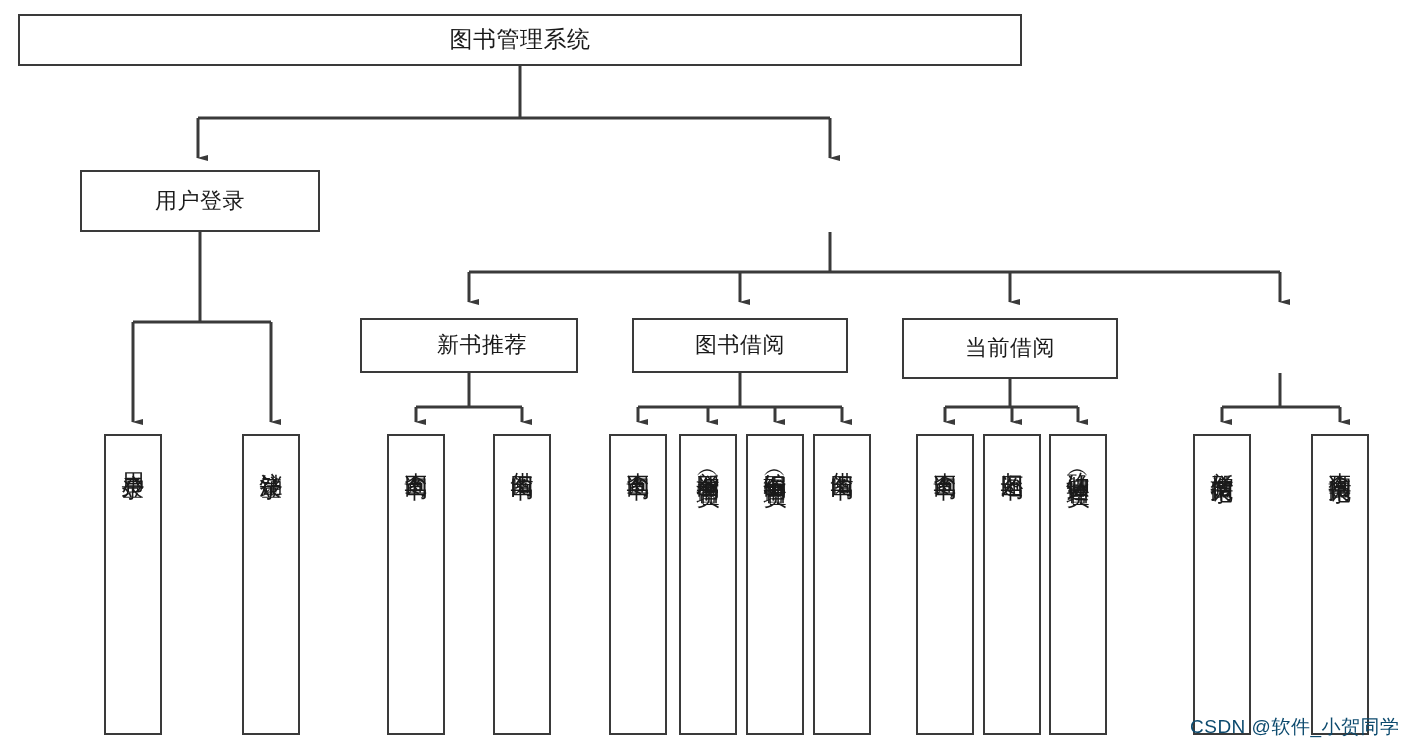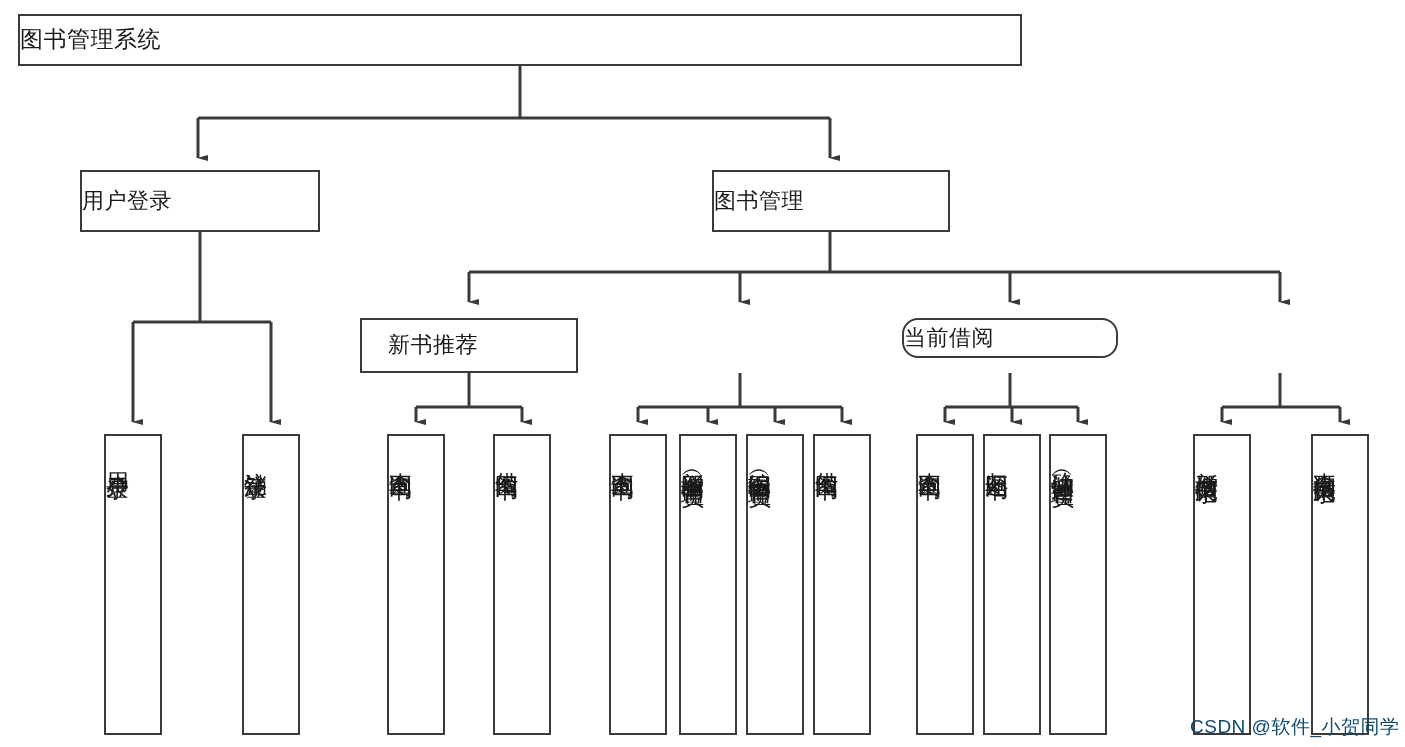--- a/index.html
+++ b/index.html
@@ -25,21 +25,21 @@
     height: 747px;
     pointer-events: none;
   }
   .node {
     position: absolute;
     box-sizing: border-box;
     background: #ffffff;
     border: 2px solid #3a3a3a;
     display: flex;
     align-items: center;
-    justify-content: flex-start;
+    justify-content: center;
     color: #1a1a1a;
   }
   .node .label {
     display: block;
     text-align: center;
     line-height: 1.12;
     letter-spacing: 0.5px;
   }
   .node.horiz .label {
     writing-mode: horizontal-tb;
@@ -121,28 +121,28 @@
     </g>
   </svg>
 
   <div class="node horiz root" style="left:18px; top:14px; width:1004px; height:52px;">
     <span class="label">图书管理系统</span>
   </div>
 
   <div class="node horiz" style="left:80px; top:170px; width:240px; height:62px;">
     <span class="label">用户登录</span>
   </div>
-  <div class="node horiz" style="left:712px; top:170px; width:238px; height:62px;">
-    <span class="label">图书管理</span>
-  </div>
 
   <div class="node horiz" style="left:360px; top:318px; width:218px; height:55px;padding-left:26px;">
     <span class="label">新书推荐</span>
   </div>
-  <div class="node horiz" style="left:902px; top:318px; width:216px; height:40px;border-radius:16px;">
+  <div class="node horiz" style="left:632px; top:318px; width:216px; height:55px;">
+    <span class="label">图书借阅</span>
+  </div>
+  <div class="node horiz" style="left:902px; top:318px; width:216px; height:61px;">
     <span class="label">当前借阅</span>
   </div>
 
   <div class="node vert" style="left:104px; top:434px; width:58px; height:301px;">
     <span class="label">用户登录</span>
   </div>
   <div class="node vert" style="left:242px; top:434px; width:58px; height:301px;">
     <span class="label">注销登录</span>
   </div>
 

